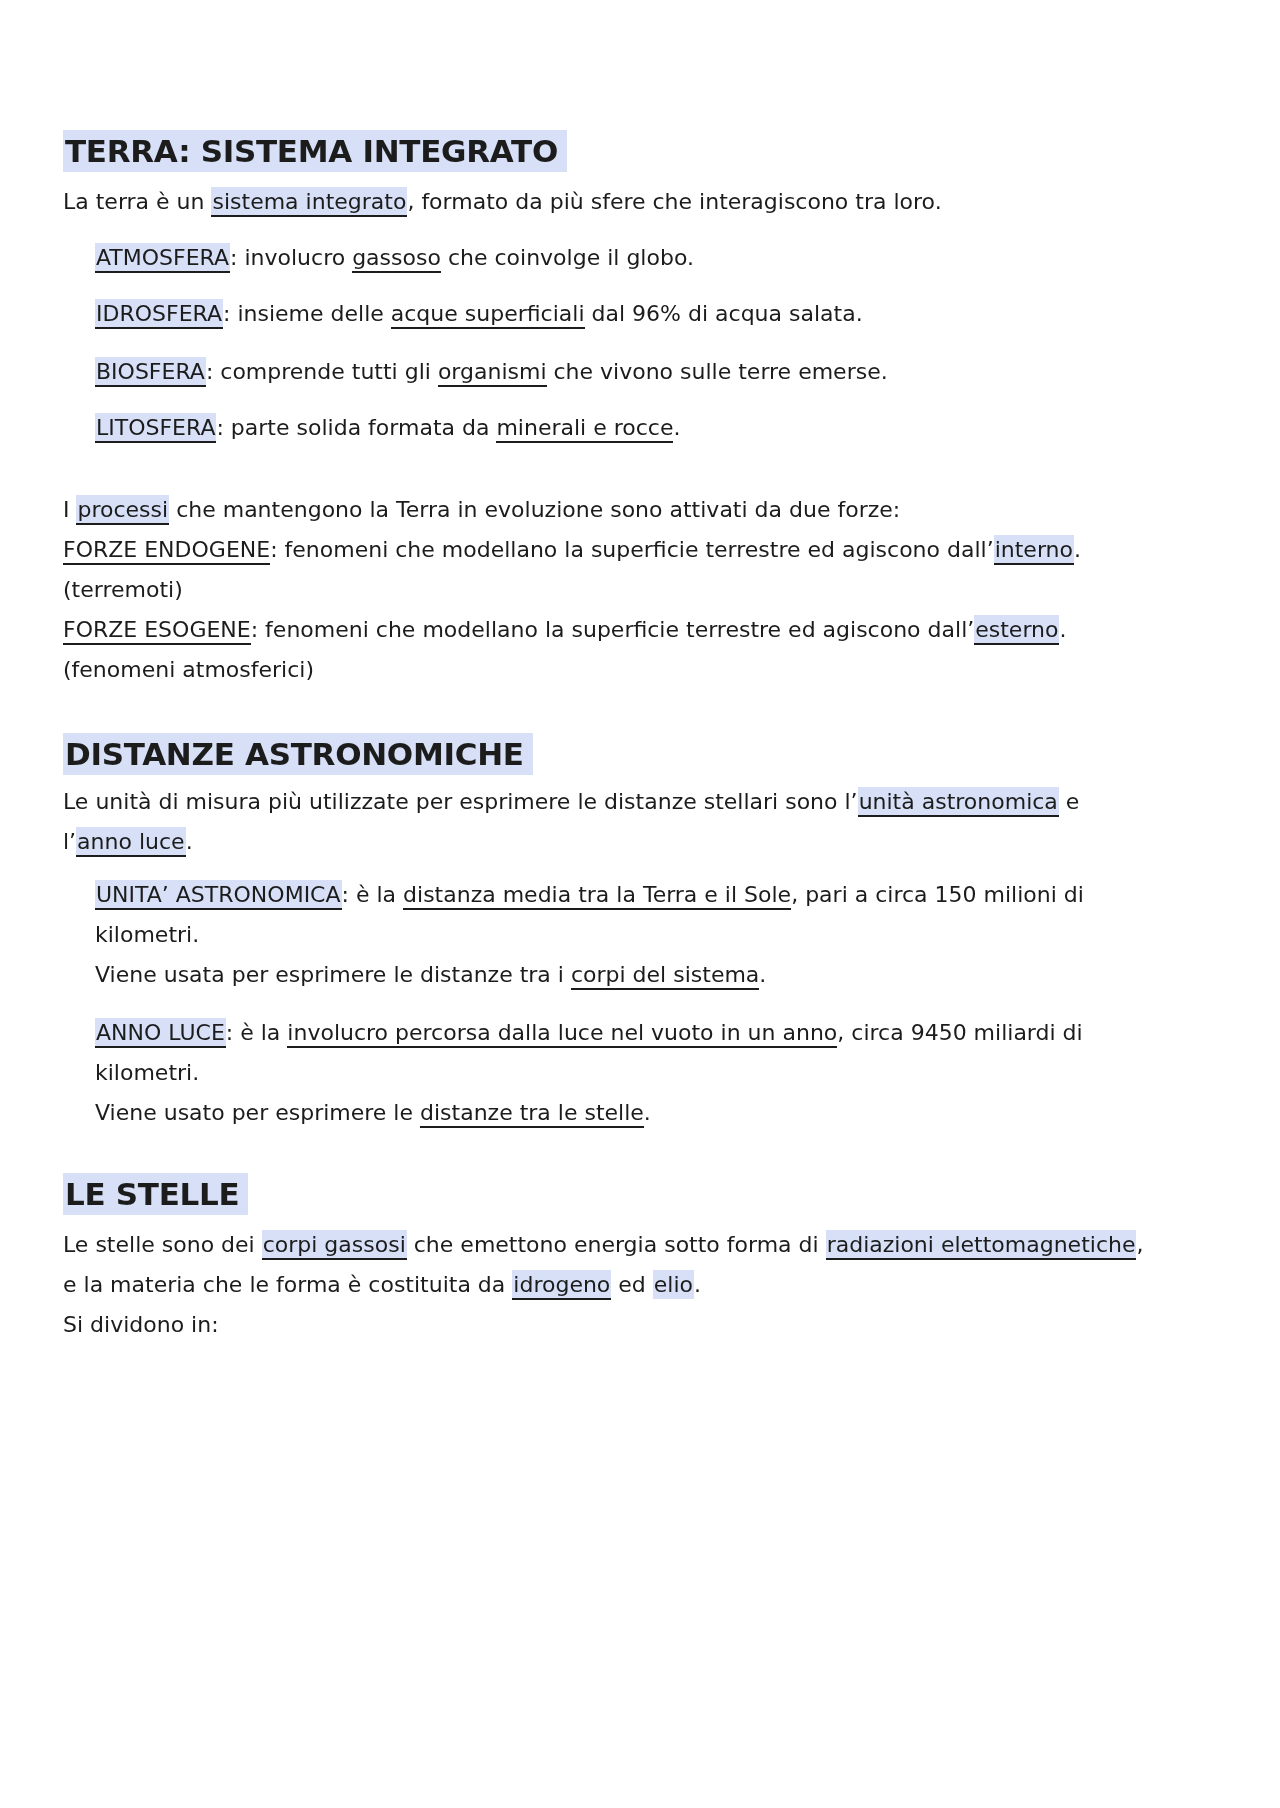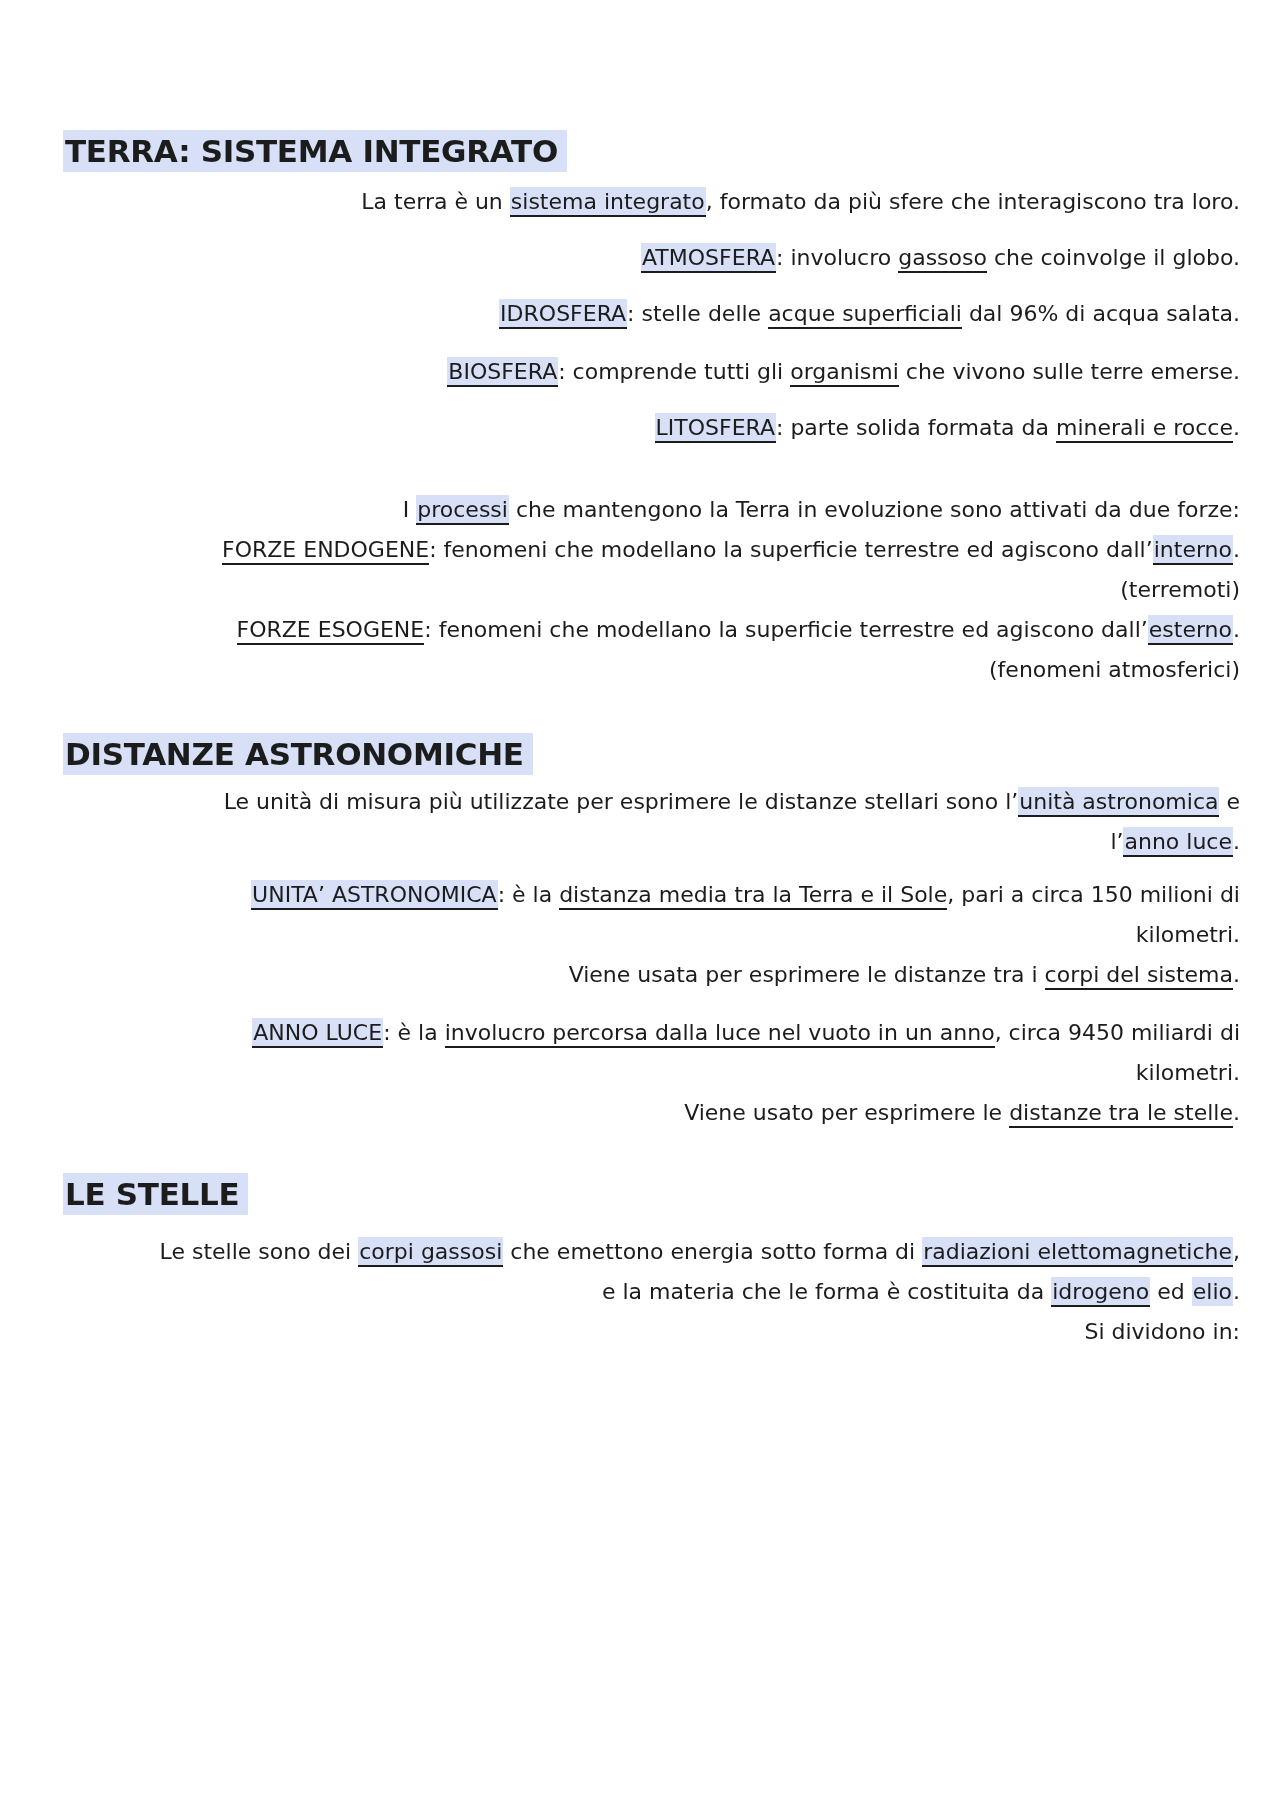--- a/index.html
+++ b/index.html
@@ -25,21 +25,20 @@
   }
   .hl-head {
     background:var(--hl, #d7e0f7);
     padding:3px 9px 3px 2px;
   }
   .block { }
   .indent { margin-left:32px; }
   .line {
     line-height:40px;
     white-space:normal;
-    text-align:right;
   }
   .hl {
     background:var(--hl, #d7e0f7);
     padding:2px 1px;
   }
   .ul {
     border-bottom:2px solid var(--ink, #1c1c1c);
     padding-bottom:1px;
   }
 </style>
@@ -50,21 +49,21 @@
 
   <section>
     <h1 class="doc-heading"><span class="hl-head">TERRA: SISTEMA INTEGRATO</span></h1>
     <div class="block" style="margin-top:12px">
         <div class="line"><span>La terra è un </span><span class="hl ul">sistema integrato</span><span>, formato da più sfere che interagiscono tra loro.</span></div>
       </div>
     <div class="block indent" style="margin-top:16px">
         <div class="line"><span class="hl ul">ATMOSFERA</span><span>: involucro </span><span class="ul">gassoso</span><span> che coinvolge il globo.</span></div>
       </div>
     <div class="block indent" style="margin-top:16px">
-        <div class="line"><span class="hl ul">IDROSFERA</span><span>: stelle delle </span><span class="ul">acque superficiali</span><span> dal 96% di acqua salata.</span></div>
+        <div class="line"><span class="hl ul">IDROSFERA</span><span>: insieme delle </span><span class="ul">acque superficiali</span><span> dal 96% di acqua salata.</span></div>
       </div>
     <div class="block indent" style="margin-top:18px">
         <div class="line"><span class="hl ul">BIOSFERA</span><span>: comprende tutti gli </span><span class="ul">organismi</span><span> che vivono sulle terre emerse.</span></div>
       </div>
     <div class="block indent" style="margin-top:16px">
         <div class="line"><span class="hl ul">LITOSFERA</span><span>: parte solida formata da </span><span class="ul">minerali e rocce</span><span>.</span></div>
       </div>
     <div class="block" style="margin-top:42px">
         <div class="line"><span>I </span><span class="hl ul">processi</span><span> che mantengono la Terra in evoluzione sono attivati da due forze:</span></div>
         <div class="line"><span class="ul">FORZE ENDOGENE</span><span>: fenomeni che modellano la superficie terrestre ed agiscono dall’</span><span class="hl ul">interno</span><span>.</span></div>
@@ -87,21 +86,21 @@
       </div>
     <div class="block indent" style="margin-top:18px">
         <div class="line"><span class="hl ul">ANNO LUCE</span><span>: è la </span><span class="ul">involucro percorsa dalla luce nel vuoto in un anno</span><span>, circa 9450 miliardi di</span></div>
         <div class="line"><span>kilometri.</span></div>
         <div class="line"><span>Viene usato per esprimere le </span><span class="ul">distanze tra le stelle</span><span>.</span></div>
       </div>
   </section>
 
   <section>
     <h1 class="doc-heading" style="margin-top:42px"><span class="hl-head">LE STELLE</span></h1>
-    <div class="block" style="margin-top:19px">
+    <div class="block" style="margin-top:12px">
         <div class="line"><span>Le stelle sono dei </span><span class="hl ul">corpi gassosi</span><span> che emettono energia sotto forma di </span><span class="hl ul">radiazioni elettomagnetiche</span><span>,</span></div>
         <div class="line"><span>e la materia che le forma è costituita da </span><span class="hl ul">idrogeno</span><span> ed </span><span class="hl">elio</span><span>.</span></div>
       </div>
     <div class="block" style="">
         <div class="line"><span>Si dividono in:</span></div>
       </div>
   </section>
 
 </div>
 

